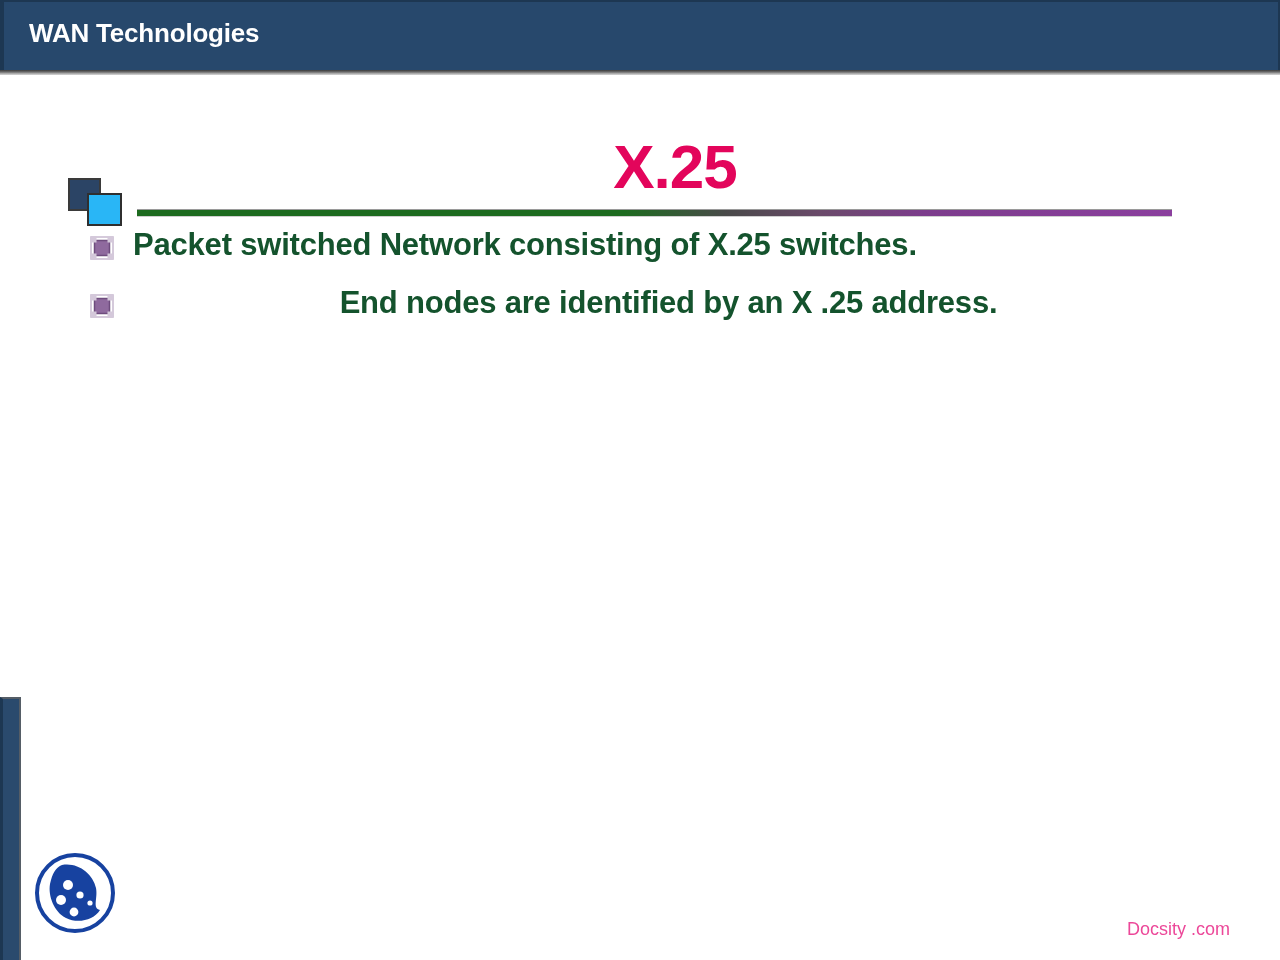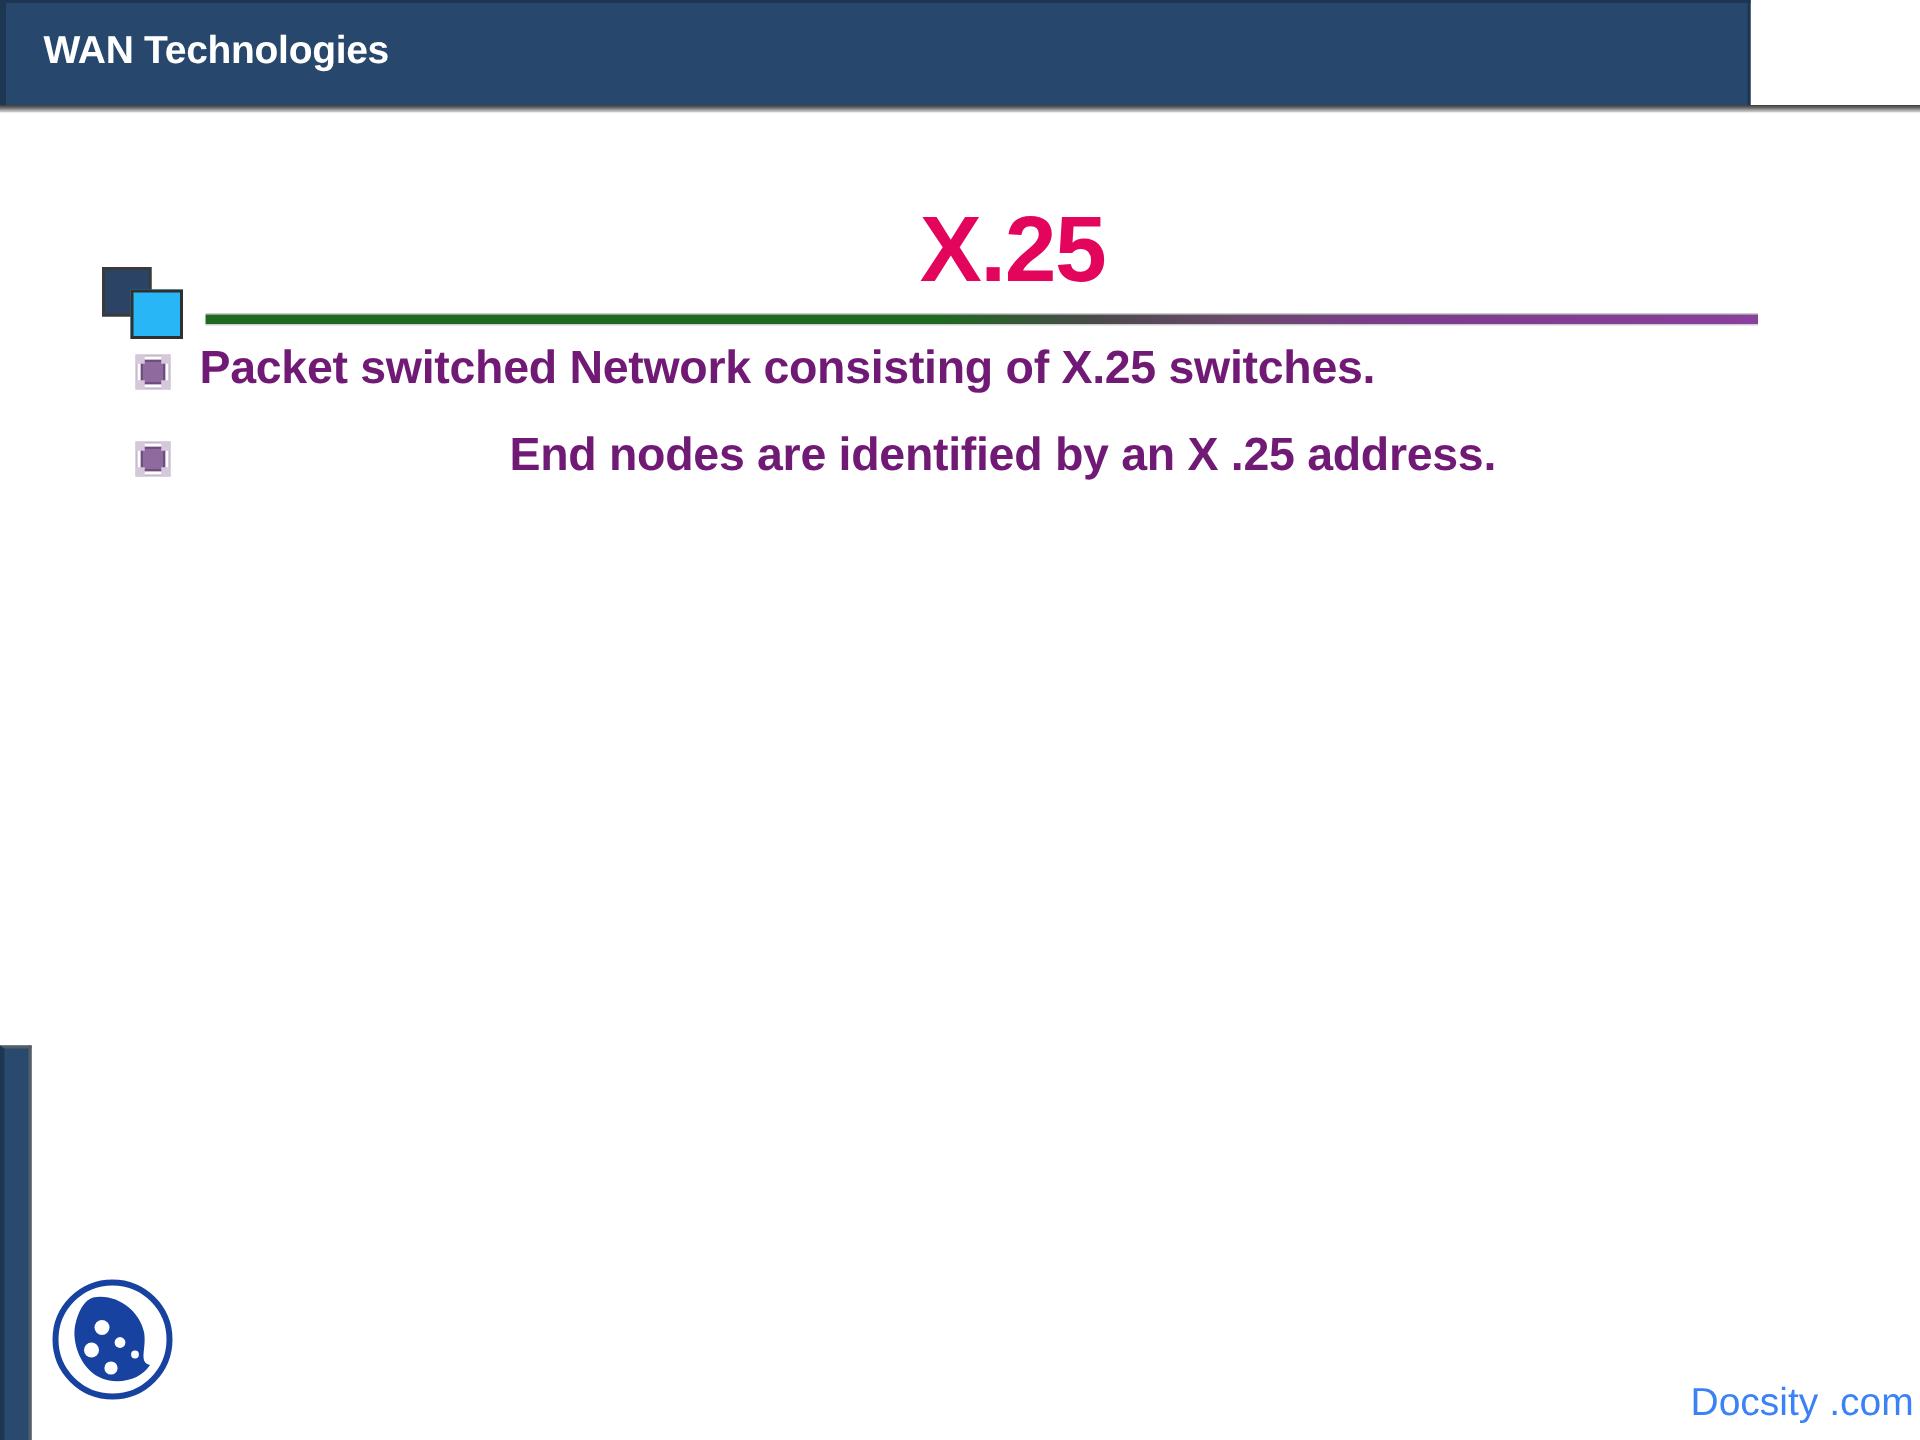--- a/index.html
+++ b/index.html
@@ -13,21 +13,21 @@
     position: relative;
     overflow: hidden;
     font-family: "Liberation Sans", sans-serif;
   }
 
   
   #header-bar {
     position: absolute;
     left: 0;
     top: 0;
-    width: 1167px;
+    width: 1280px;
     height: 70px;
     background: #27486c;
     box-sizing: border-box;
     border-left: 4px solid #1d3752;
     border-top: 2px solid #1d3752;
     border-right: 2px solid #1d3752;
   }
   #header-underline {
     position: absolute;
     left: 0;
@@ -132,43 +132,43 @@
   .bullet-icon {
     position: absolute;
     left: 2px;
     top: 9px;
     width: 24px;
     height: 24px;
   }
   .bullet-text {
     font-size: 31px;
     font-weight: bold;
-    color: #701a75;
+    color: #14532d;
     line-height: 1.16;
     text-align: justify;
     letter-spacing: -0.2px;
   }
   .bullet-text.left {
     text-align: center;
   }
 
   
   #docsity-logo {
     position: absolute;
     left: 30px;
     top: 848px;
     width: 90px;
     height: 90px;
   }
   #docsity-watermark {
     position: absolute;
     left: 1127px;
     top: 919px;
-    font-size: 26px;
-    color: #3b82f6;
+    font-size: 18px;
+    color: #ec4899;
     white-space: nowrap;
   }
 </style>
 </head>
 <body>
 
 <div id="header-bar">
   <div id="header-title">WAN Technologies</div>
 </div>
 <div id="header-underline"></div>

